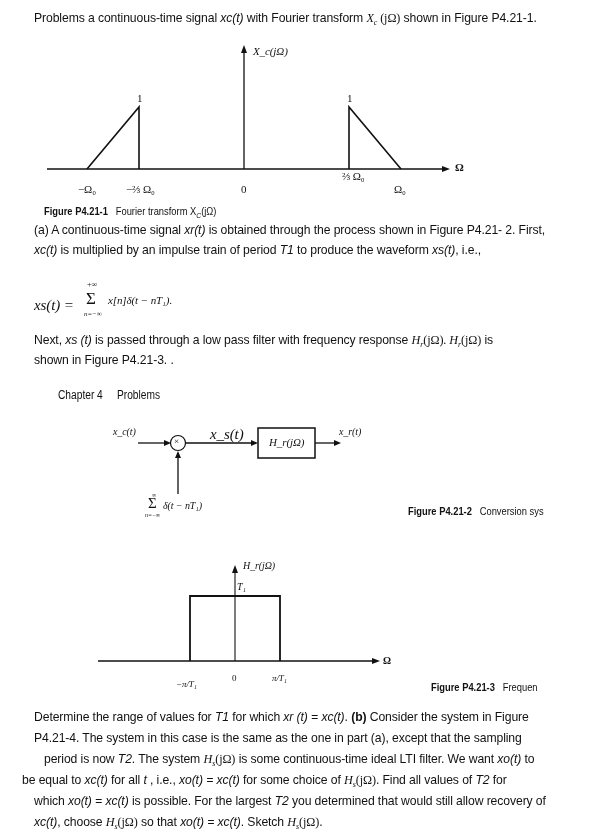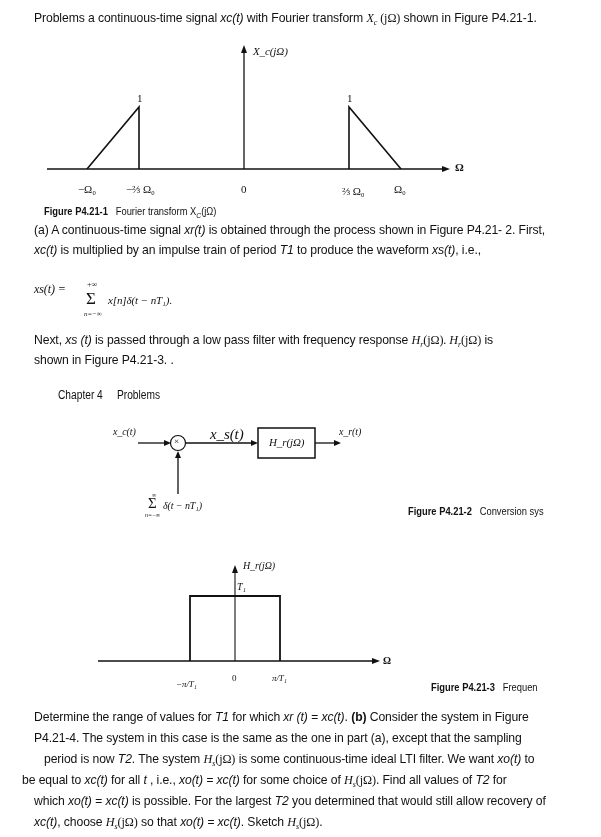--- a/index.html
+++ b/index.html
@@ -53,34 +53,34 @@
   </g>
 </svg>
 
 <div class="t lbli" style="left:253px;top:45px;">X_c(jΩ)</div>
 <div class="t lbl" style="left:137px;top:92px;">1</div>
 <div class="t lbl" style="left:347px;top:92px;">1</div>
 <div class="t lbl" style="left:455px;top:161px;font-weight:bold;">Ω</div>
 <div class="t lbl" style="left:78px;top:183px;">−Ω₀</div>
 <div class="t lbl" style="left:126px;top:183px;">−⅔ Ω₀</div>
 <div class="t lbl" style="left:241px;top:183px;">0</div>
-<div class="t lbl" style="left:342px;top:185px;">⅔ Ω₀</div>
+<div class="t lbl" style="left:342px;top:170px;">⅔ Ω₀</div>
 <div class="t lbl" style="left:394px;top:183px;">Ω₀</div>
 <div class="cap" style="left:44px;top:205px;">
   <b>Figure P4.21-1</b>&nbsp;&nbsp;&nbsp;<span>Fourier transform X</span><sub style="font-size:8px;font-style:italic">C</sub><span>(jΩ)</span>
 </div>
 
 <div class="t" style="left:34px;top:223px;">
   <span>(a) A continuous-time signal </span><i>xr(t)</i><span> is obtained through the process shown in Figure P4.21- 2. First,</span>
 </div>
 <div class="t" style="left:34px;top:243px;">
   <i>xc(t)</i><span> is multiplied by an impulse train of period </span><i>T1</i><span> to produce the waveform </span><i>xs(t)</i><span>, i.e.,</span>
 </div>
 
-<div class="t math" style="left:34px;top:282px;font-size:12px;">xs(t) =</div>
+<div class="t math" style="left:34px;top:297px;font-size:15px;">xs(t) =</div>
 <div class="t serif" style="left:87px;top:280px;font-size:8px;">+∞</div>
 <div class="t serif" style="left:86px;top:289px;font-size:17px;">Σ</div>
 <div class="t math" style="left:84px;top:310px;font-size:7px;">n=−∞</div>
 <div class="t math" style="left:108px;top:294px;font-size:11px;">x[n]δ(t − nT₁).</div>
 
 <div class="t" style="left:34px;top:333px;">
   <span>Next, </span><i>xs (t)</i><span> is passed through a low pass filter with frequency response </span><span class="math">H</span><sub class="math" style="font-size:8px">r</sub><span class="serif">(jΩ). </span><span class="math">H</span><sub class="math" style="font-size:8px">r</sub><span class="serif">(jΩ)</span><span> is</span>
 </div>
 <div class="t" style="left:34px;top:353px;">shown in Figure P4.21-3. .</div>
 <div class="cap" style="left:58px;top:388px;font-size:12px;">

